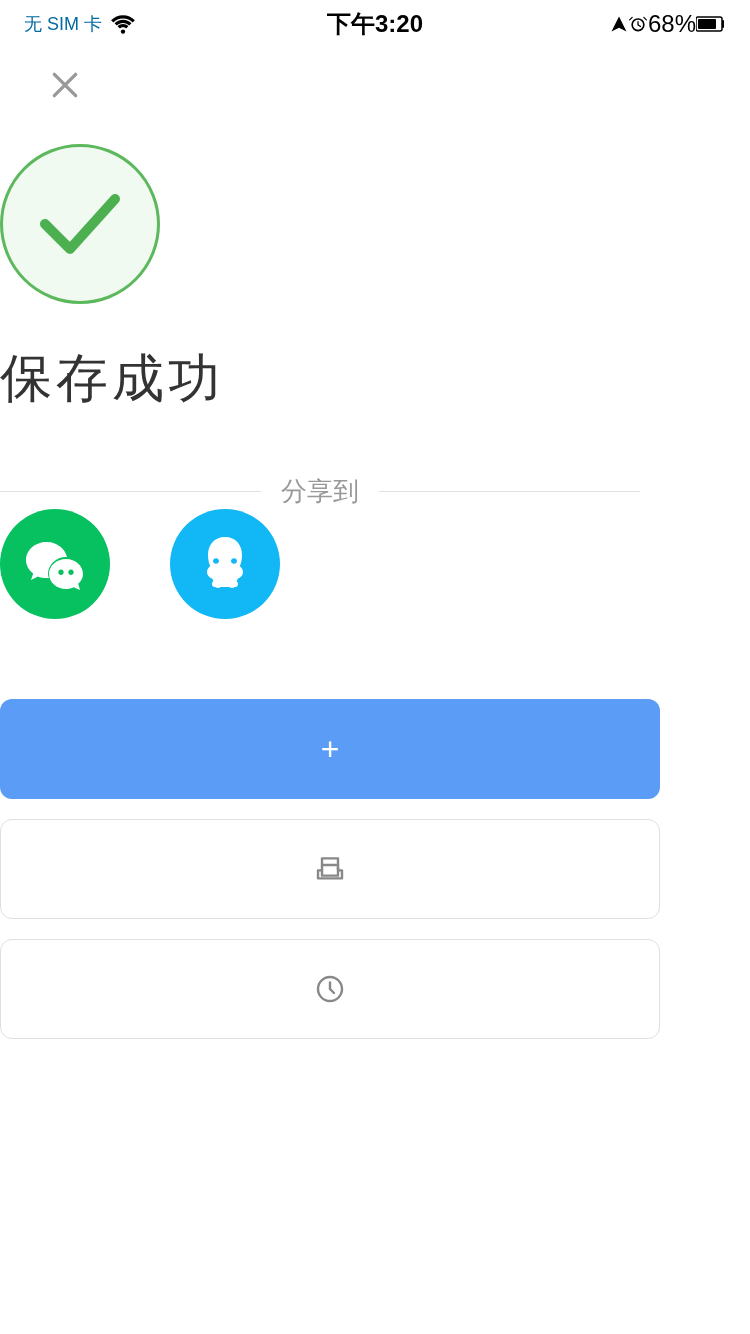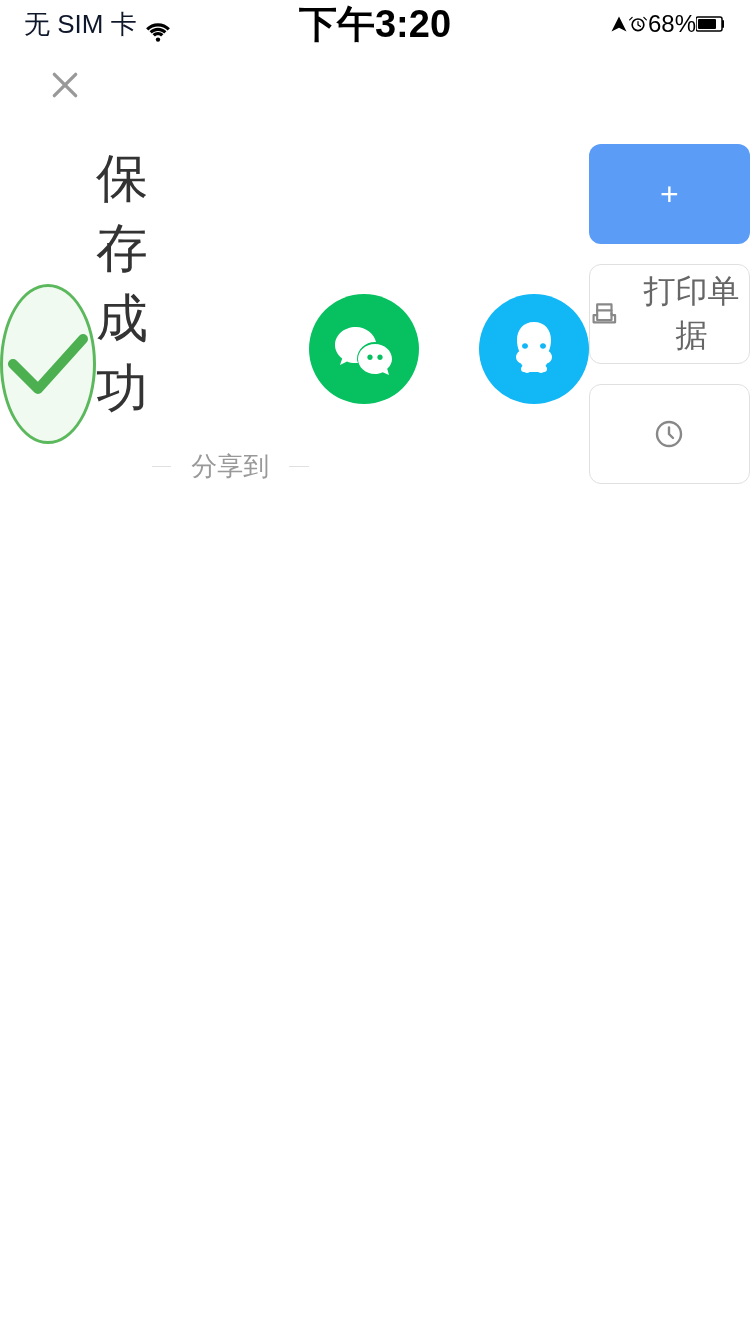--- a/index.html
+++ b/index.html
@@ -22,35 +22,35 @@
     .status-bar {
       display: flex;
       justify-content: space-between;
       align-items: center;
       padding: 10px 24px 6px 24px;
       height: 44px;
     }
 
     .status-left {
       display: flex;
-      align-items: flex-end;
+      align-items: center;
       gap: 8px;
-      font-size: 26px;
+      font-size: 18px;
       font-weight: 500;
-      color: #0f172a;
+      color: #0369a1;
     }
 
     .wifi-icon {
       display: inline-block;
       width: 26px;
       height: 20px;
     }
 
     .status-center {
-      font-size: 38px;
+      font-size: 24px;
       font-weight: 600;
       color: #000;
       position: absolute;
       left: 50%;
       transform: translateX(-50%);
     }
 
     .status-right {
       display: flex;
       align-items: center;
@@ -73,21 +73,22 @@
 
     .close-icon-svg {
       width: 32px;
       height: 32px;
       color: #999;
     }
 
     
     .main-content {
       display: flex;
-      align-items: flex-end;
+      flex-direction: column;
+      align-items: flex-start;
       padding-top: 100px;
     }
 
     
     .success-circle {
       width: 160px;
       height: 160px;
       border-radius: 50%;
       background: #f0faf0;
       border: 3px solid #5cb85c;
@@ -297,21 +298,20 @@
       <span style="font-size:32px;">+</span>
     </button>
 
     <button class="btn btn-secondary">
       <svg width="32" height="32" viewBox="0 0 24 24" fill="none" stroke="#888" stroke-width="1.8" stroke-linecap="round" stroke-linejoin="round">
         <rect x="6" y="9" width="12" height="8"></rect>
         <path d="M6 9V4h12v5"></path>
         <path d="M6 13H3V19h18v-6h-3"></path>
         <circle cx="18" cy="11.5" r="1" fill="#888" stroke="none"></circle>
       </svg>
-      <span>打印单据</span>
     </button>
 
     <button class="btn btn-secondary">
       <svg width="32" height="32" viewBox="0 0 24 24" fill="none" stroke="#888" stroke-width="1.8" stroke-linecap="round">
         <circle cx="12" cy="12" r="9"></circle>
         <path d="M12 7v5l3 3"></path>
       </svg>
     </button>
 
   </div>

